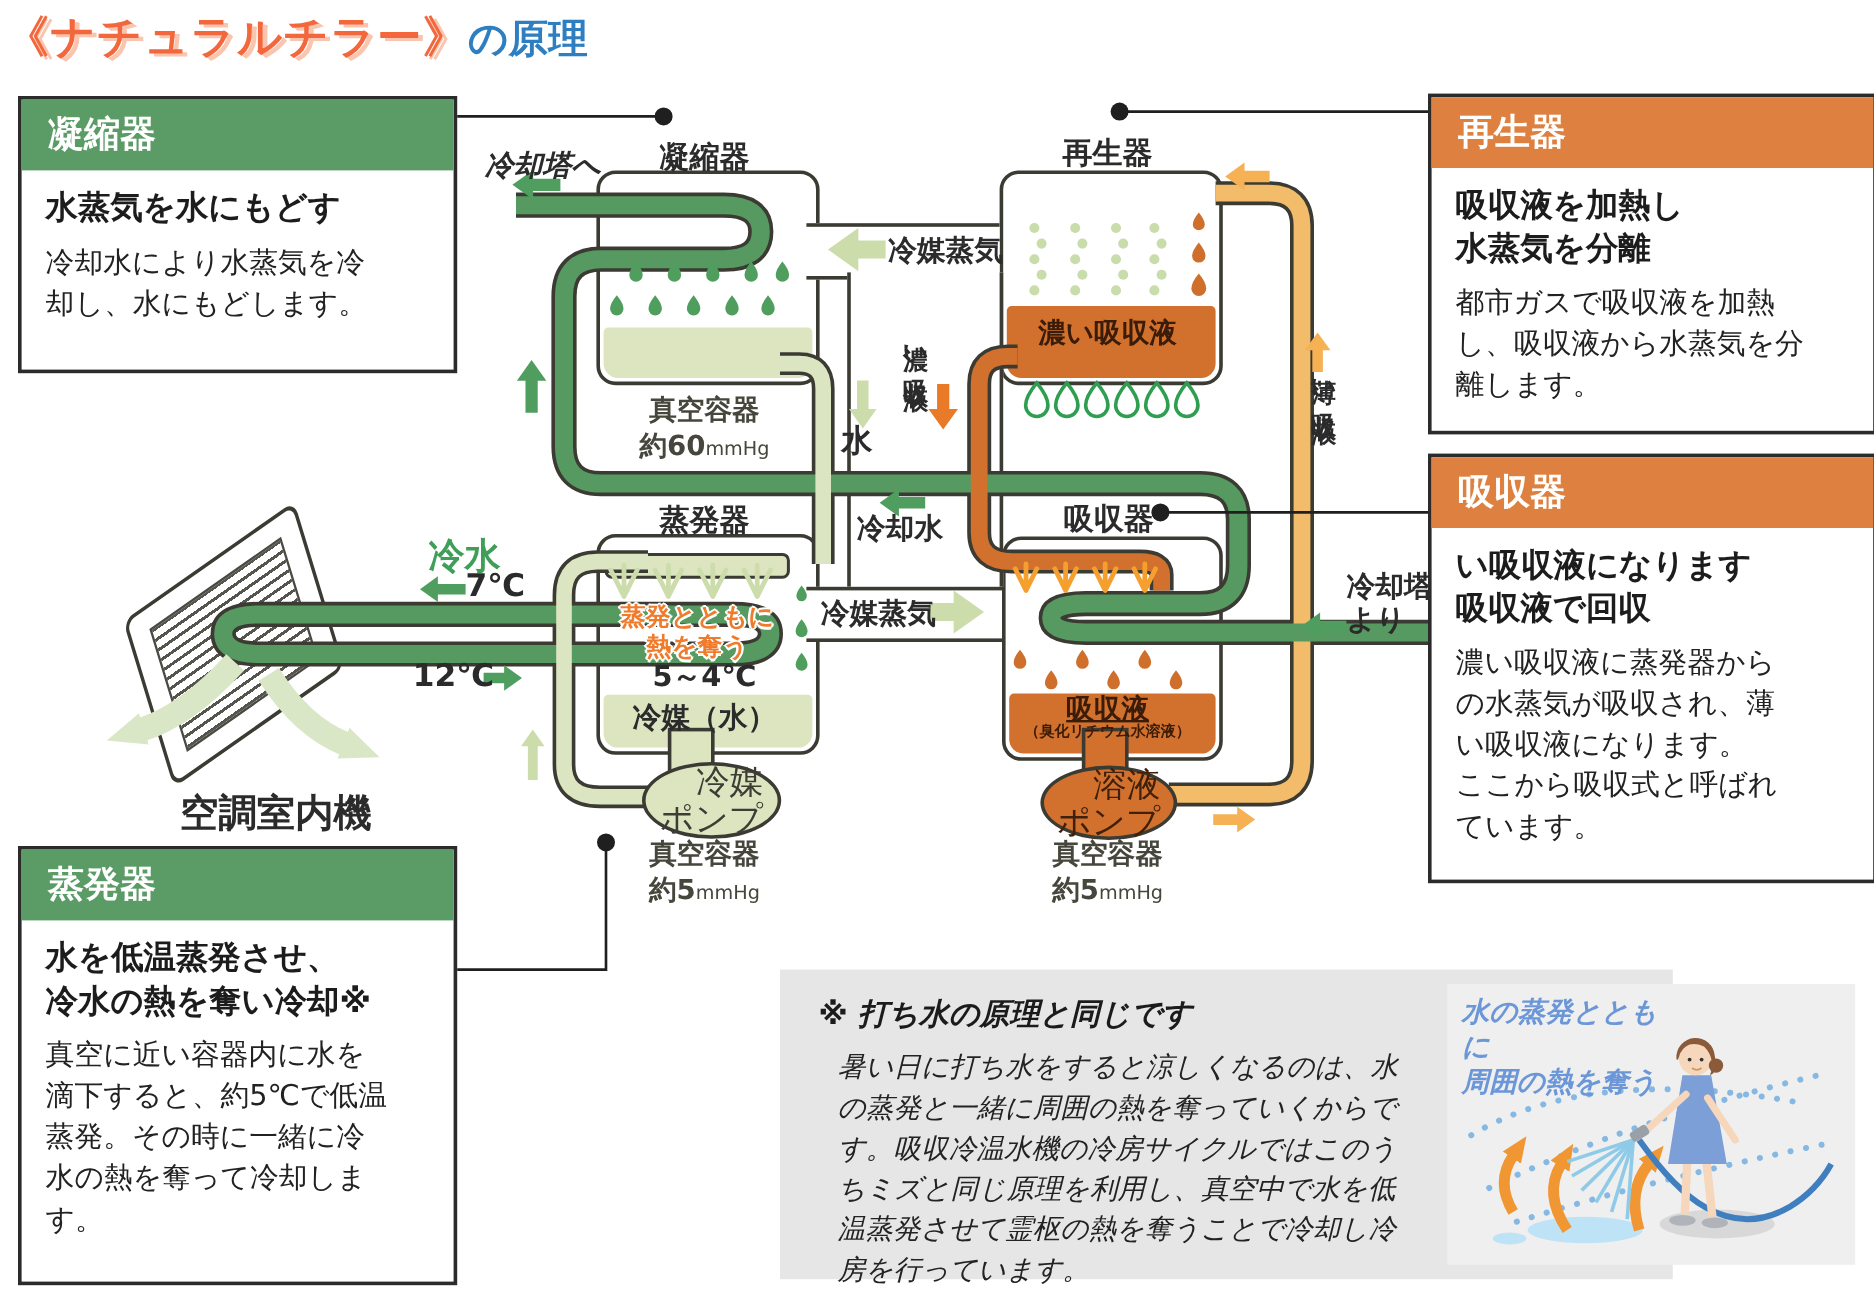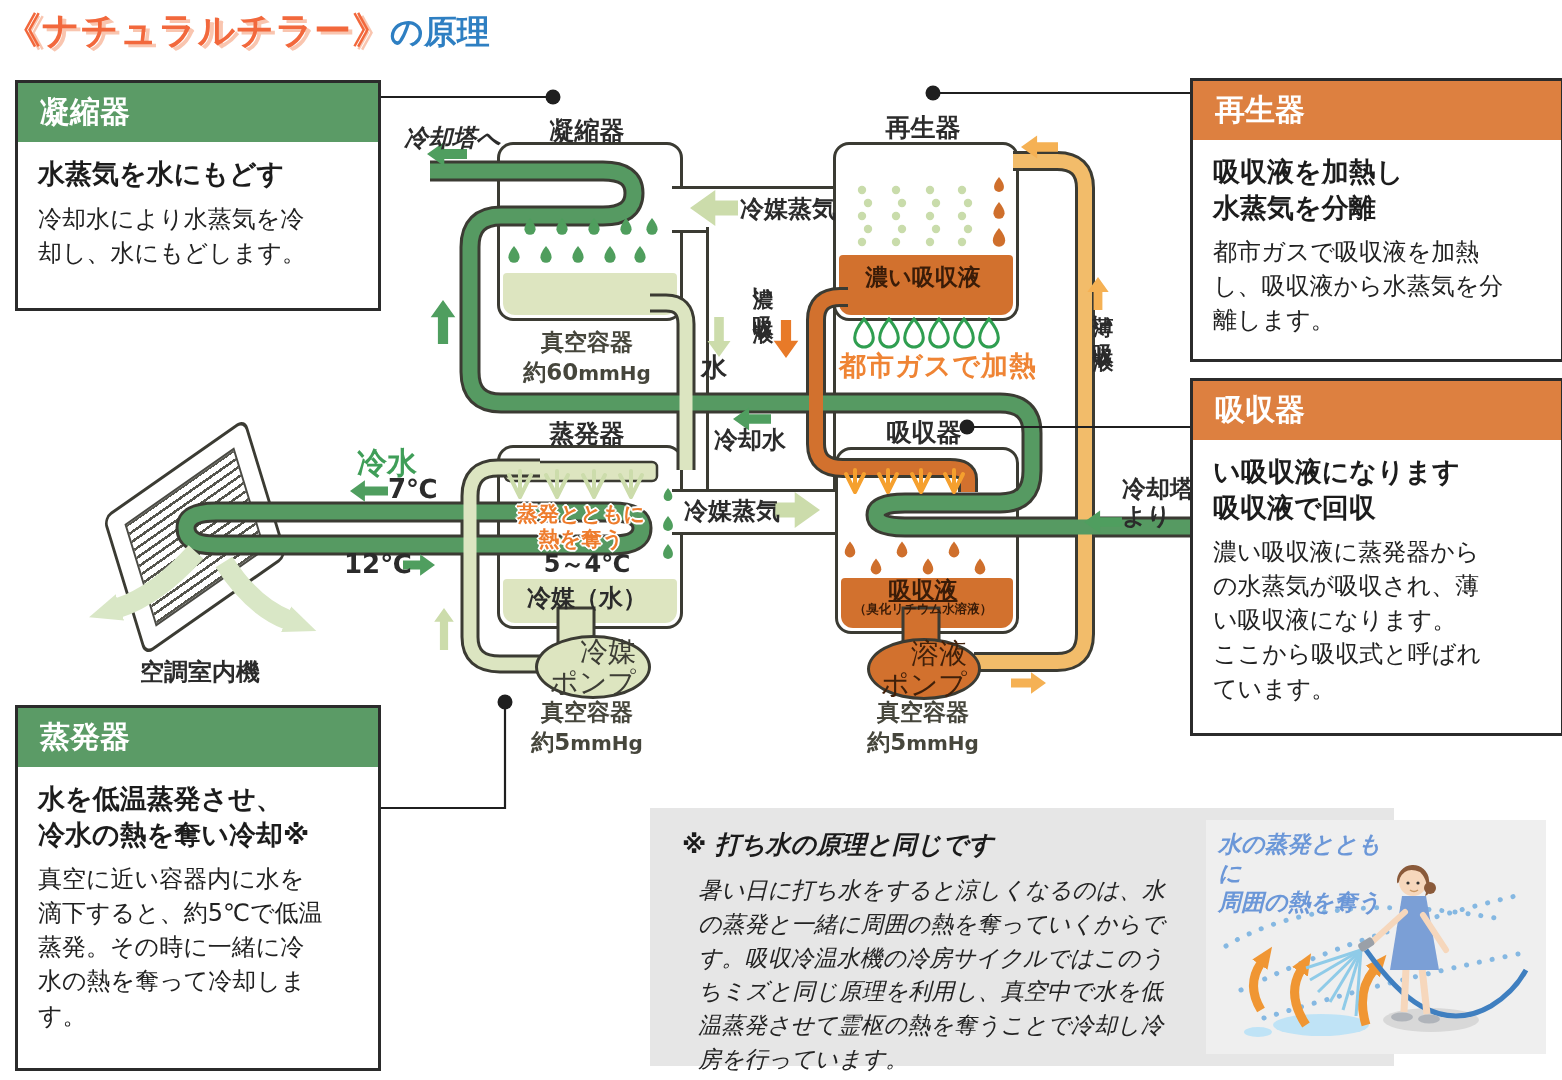--- a/index.html
+++ b/index.html
@@ -25,21 +25,21 @@
   .duct{background:#fff;z-index:2;}
   .duct.h{border-top:3px solid var(--outline);border-bottom:3px solid var(--outline);}
   .duct.v{border-left:3px solid var(--outline);border-right:3px solid var(--outline);}
   .pump{border:3px solid var(--outline);border-radius:50%;display:flex;align-items:center;justify-content:center;
     text-align:right;font-size:28px;font-weight:400;line-height:1.12;z-index:4;}
   
   .lbl{z-index:4;color:#2b2b2b;font-weight:600;}
   .ctr{text-align:center;}
   .vert{writing-mode:vertical-rl;letter-spacing:2px;}
   .vac{width:170px;text-align:center;font-weight:700;color:#46463c;font-size:23px;line-height:1.3;z-index:4;}
-  .vac .unit{font-size:20px;font-weight:700;}
+  .vac .unit{font-size:16px;font-weight:400;}
   #evap-note{color:var(--evap-note-text);font-weight:700;font-size:21px;line-height:1.18;text-align:center;z-index:5;
     text-shadow:-2px 0 0 #fff,2px 0 0 #fff,0 -2px 0 #fff,0 2px 0 #fff,-1px -1px 0 #fff,1px 1px 0 #fff,-1px 1px 0 #fff,1px -1px 0 #fff;}
   #gfx{left:0;top:0;z-index:3;pointer-events:none;}
   
   #aircon{left:108px;top:468px;width:168px;height:132px;background:#fff;border:3px solid #3b3b33;
     border-radius:10px;transform:rotate(-35deg) skewX(-18deg);z-index:1;}
   #aircon .grille{position:absolute;left:17px;top:15px;right:17px;bottom:15px;border:2px solid #4a4a44;
     background:repeating-linear-gradient(0deg,#55554d 0 2.5px,transparent 2.5px 8px);}
   
   #note{left:650px;top:808px;width:744px;height:258px;background:var(--note-bg);z-index:5;font-style:italic;}
@@ -249,31 +249,30 @@
   <div class="abs lbl" style="left:404px;top:122px;font-size:24px;font-style:italic;">冷却塔へ</div>
   <div class="abs lbl pre" style="left:1122px;top:476px;font-size:24px;line-height:1.12;">冷却塔
 より</div>
   <div class="abs lbl" style="left:740px;top:193px;font-size:24px;">冷媒蒸気</div>
   <div class="abs lbl" style="left:684px;top:495px;font-size:24px;">冷媒蒸気</div>
   <div class="abs lbl" style="left:701px;top:350px;font-size:26px;">水</div>
   <div class="abs lbl" style="left:714px;top:424px;font-size:24px;">冷却水</div>
   <div class="abs lbl vert" style="left:749px;top:272px;height:125px;font-size:21px;">濃い吸収液</div>
   <div class="abs lbl vert" style="left:1089px;top:300px;height:175px;font-size:21px;">薄い吸収液</div>
   <div class="abs lbl ctr" style="left:839px;top:262px;width:168px;font-size:23px;color:#3a1c08;">濃い吸収液</div>
-  <div class="abs lbl ctr" style="left:833px;top:348px;width:210px;font-size:27px;font-weight:700;color:var(--gas-text);letter-spacing:1px;">都市ガスで加熱</div>
   <div class="abs lbl" style="left:357px;top:443px;font-size:30px;font-weight:700;color:var(--chilled-text);">冷水</div>
   <div class="abs lbl" style="left:388px;top:474px;font-size:26px;">7℃</div>
   <div class="abs lbl" style="left:344px;top:549px;font-size:26px;">12℃</div>
   <div class="abs lbl ctr" style="left:502px;top:548px;width:170px;font-size:24px;">5～4℃</div>
   <div class="abs lbl ctr" style="left:502px;top:582px;width:170px;font-size:24px;">冷媒（水）</div>
   <div class="abs pre" id="evap-note" style="left:495px;top:502px;width:172px;">蒸発とともに
 熱を奪う</div>
   <div class="abs lbl ctr" style="left:837px;top:575px;width:172px;font-size:23px;font-weight:700;color:#3a1c08;text-decoration:underline;">吸収液</div>
   <div class="abs lbl ctr" style="left:828px;top:601px;width:190px;font-size:12.5px;color:#3a1c08;">（臭化リチウム水溶液）</div>
-  <div class="abs lbl" style="left:140px;top:656px;font-size:24px;">空調室内機</div>
+  <div class="abs lbl" style="left:150px;top:656px;font-size:32px;">空調室内機</div>
 
   <div class="abs" id="note">
     <div class="n-title">※ 打ち水の原理と同じです</div>
     <div class="n-body pre">暑い日に打ち水をすると涼しくなるのは、水
 の蒸発と一緒に周囲の熱を奪っていくからで
 す。吸収冷温水機の冷房サイクルではこのう
 ちミズと同じ原理を利用し、真空中で水を低
 温蒸発させて霊枢の熱を奪うことで冷却し冷
 房を行っています。</div>
     <svg id="illus" viewBox="0 0 340 234">

